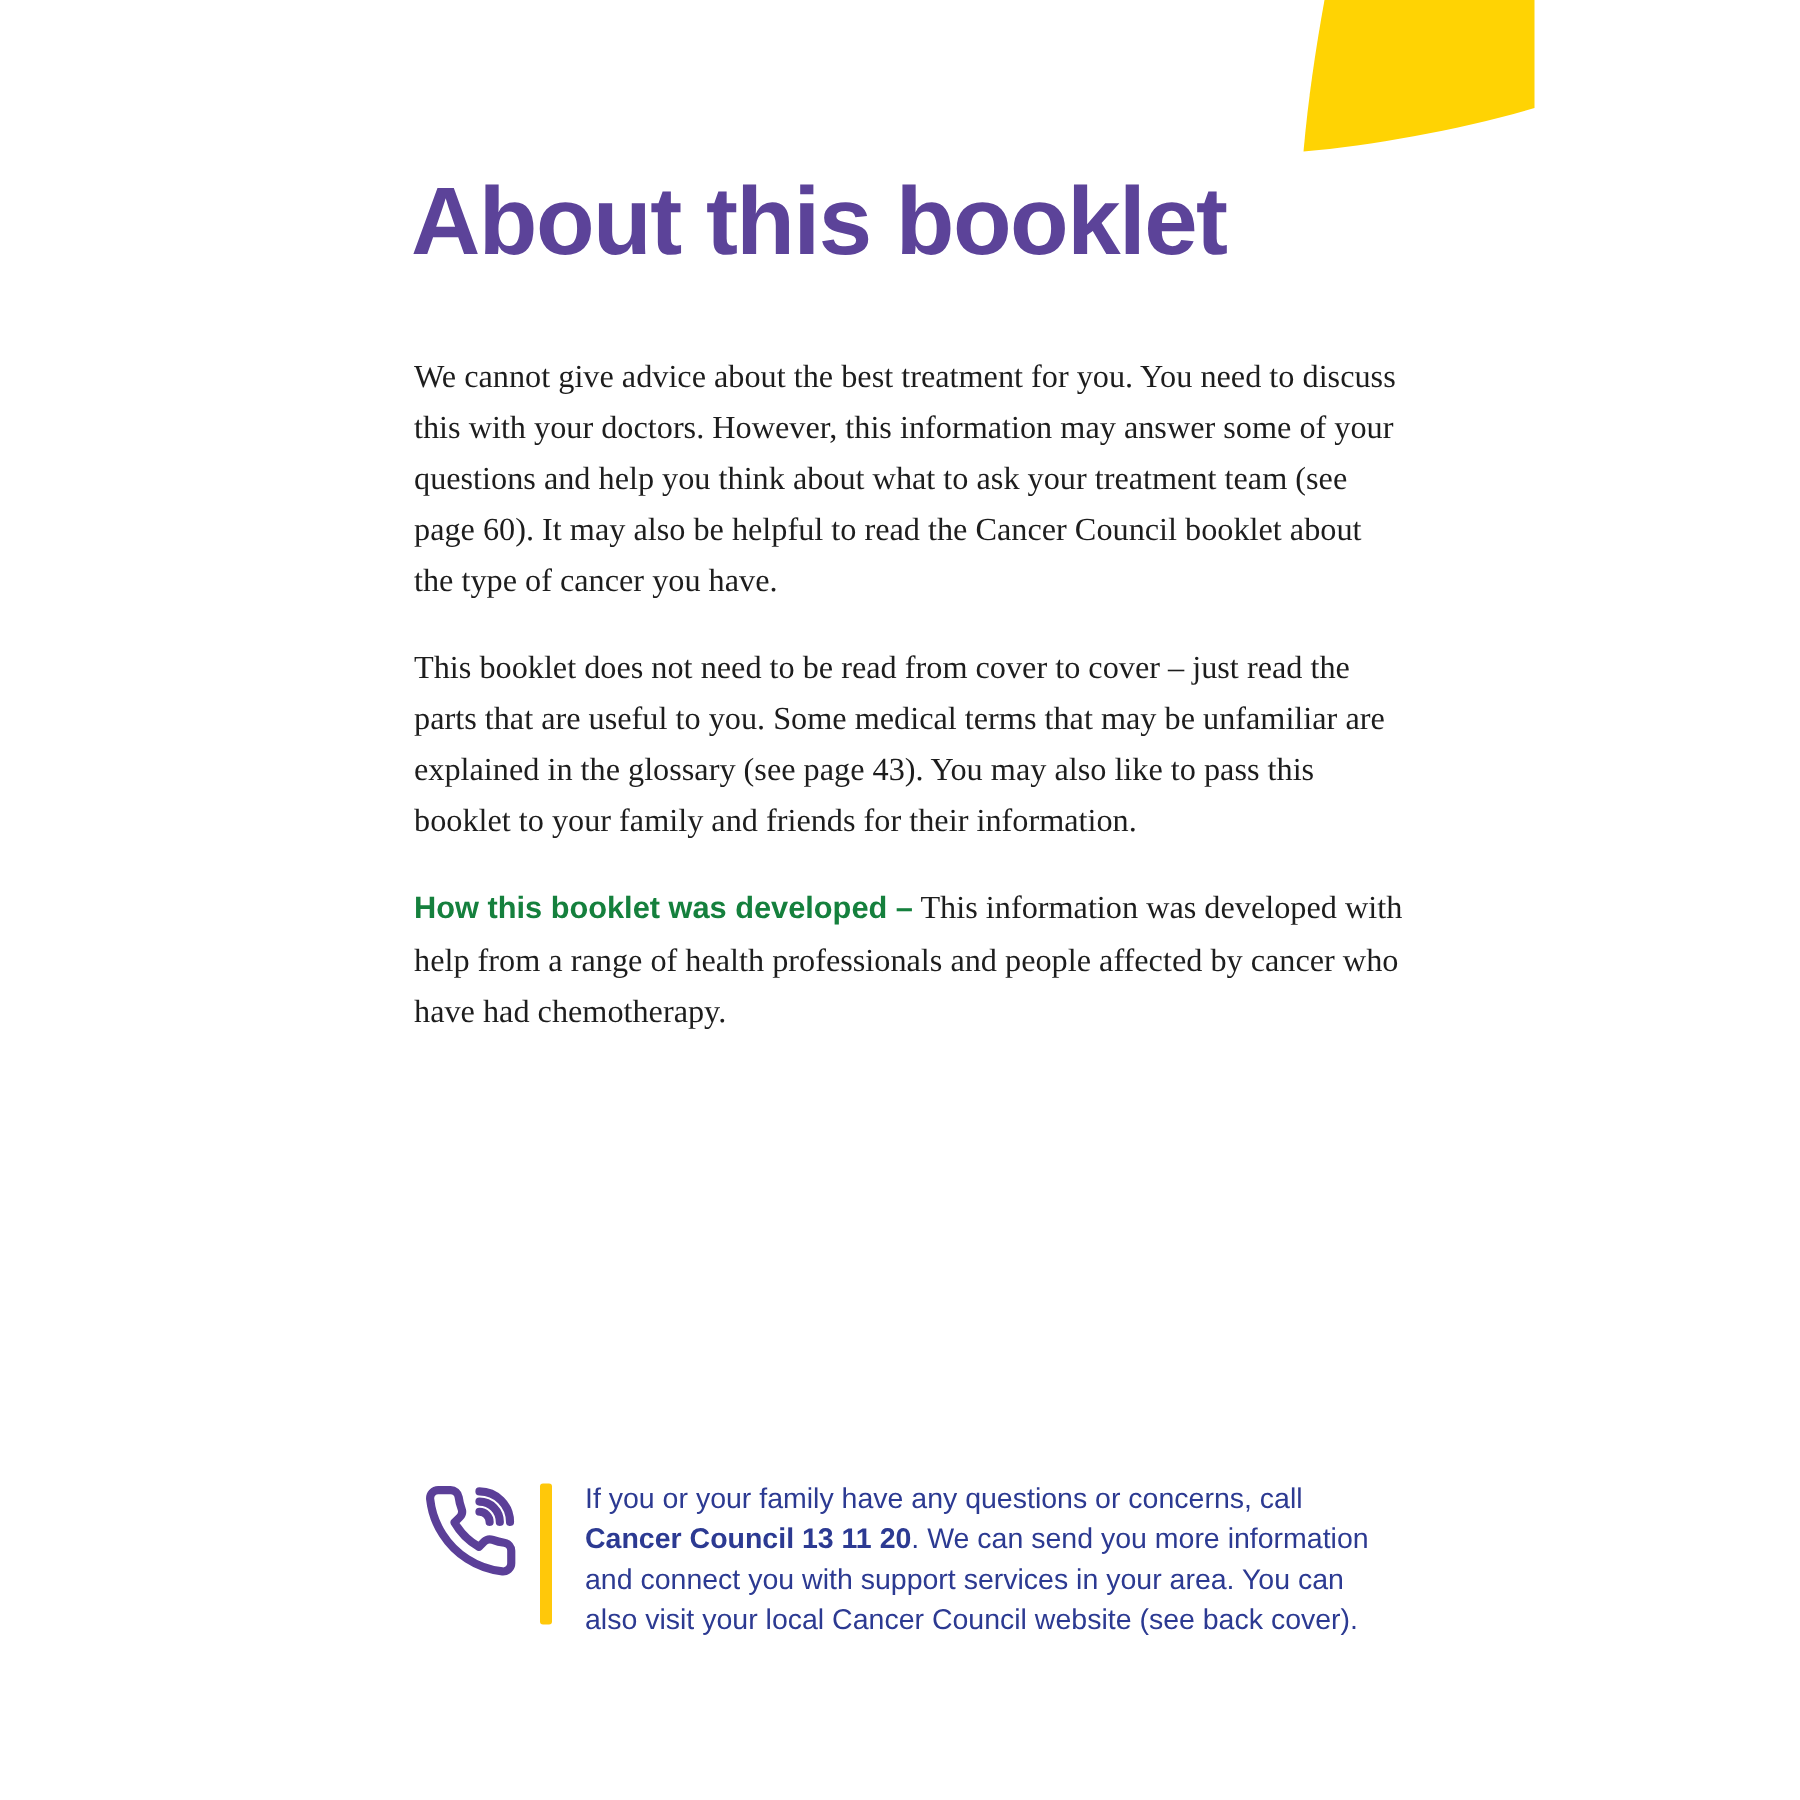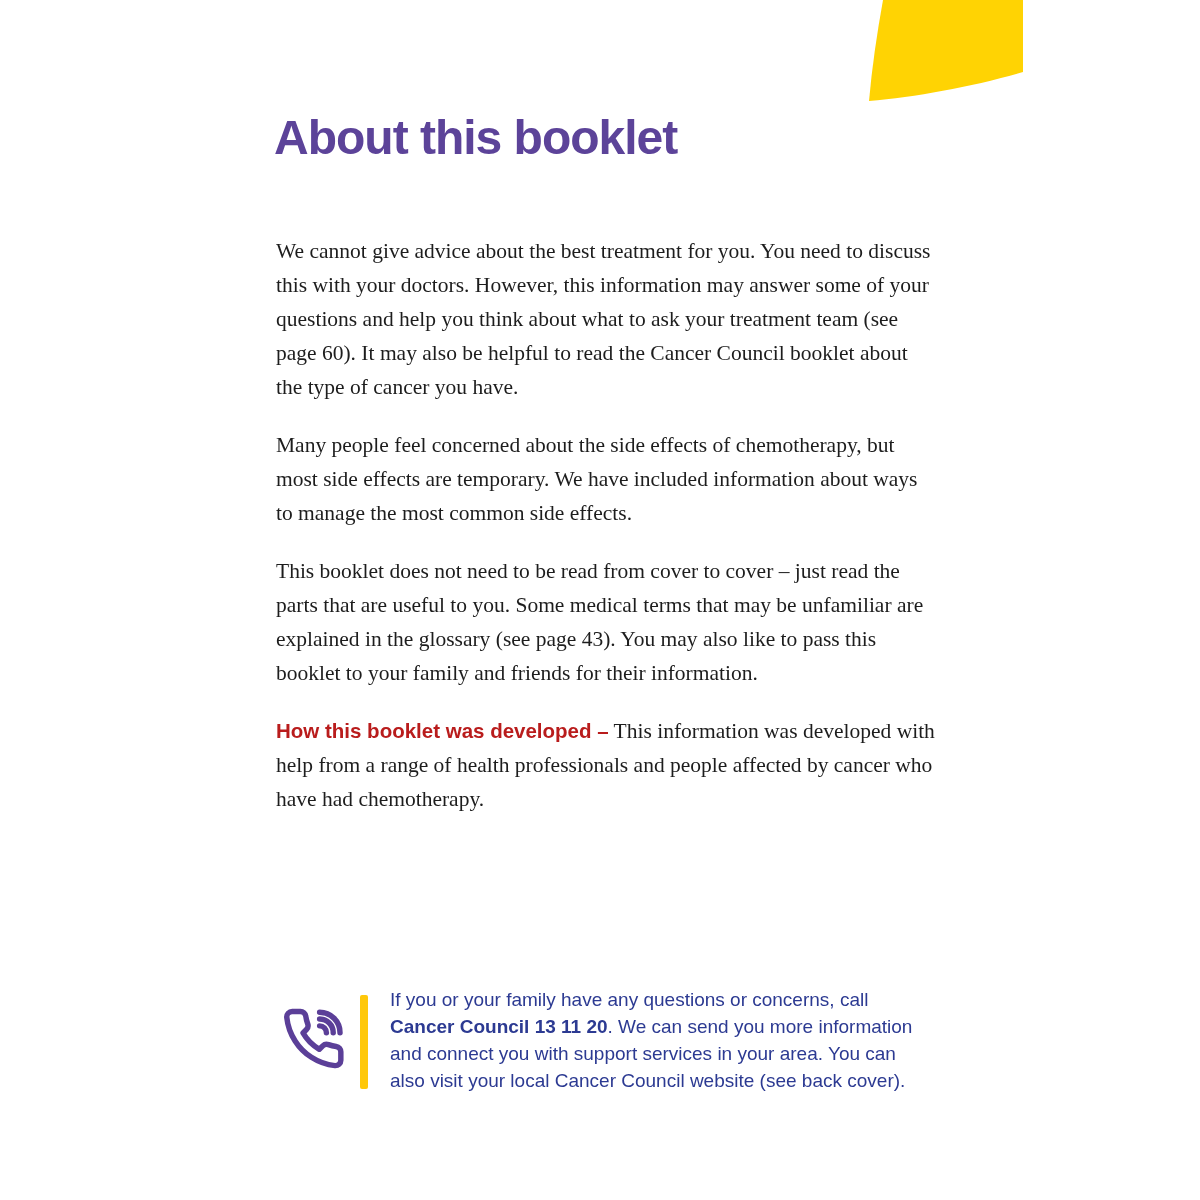--- a/index.html
+++ b/index.html
@@ -16,21 +16,21 @@
     position: absolute;
     top: 0; left: 0;
     width: 1200px; height: 110px;
     display: block;
   }
   h1.title {
     position: absolute;
     left: 274px;
     top: 110px;
     font-family: "Liberation Sans", sans-serif;
-    font-size: 48px;
+    font-size: 64px;
     font-weight: 700;
     letter-spacing: -1px;
     color: #5C4399;
   }
   .content {
     position: absolute;
     left: 276px;
     top: 234px;
     width: 662px;
   }
@@ -38,28 +38,28 @@
     font-family: "Liberation Serif", serif;
     font-size: 21.5px;
     line-height: 34px;
     color: #1d1d1d;
     margin-bottom: 24px;
   }
   .content p .lead {
     font-family: "Liberation Sans", sans-serif;
     font-size: 20.5px;
     font-weight: 700;
-    color: #b91c1c;
+    color: #15803d;
   }
   .callout {
     position: absolute;
     left: 281px;
     top: 984px;
     display: flex;
-    align-items: center;
+    align-items: flex-start;
   }
   .phone-svg {
     width: 68px;
     height: 74px;
     margin-top: 1px;
     flex: 0 0 auto;
     display: block;
   }
   .divider-bar {
     width: 8px;
@@ -86,21 +86,20 @@
 <div class="page">
 
   <svg class="corner-svg" viewBox="0 0 1200 110" xmlns="http://www.w3.org/2000/svg" aria-hidden="true">
     <path d="M883 0 L1023 0 L1023 72 C975 86, 916 97, 869 101 C872 67, 877 33, 883 0 Z" fill="#FFD303"></path>
   </svg>
 
   <h1 class="title">About this booklet</h1>
 
   <div class="content">
     <p>We cannot give advice about the best treatment for you. You need to discuss this with your doctors. However, this information may answer some of your questions and help you think about what to ask your treatment team (see page 60). It may also be helpful to read the Cancer Council booklet about the type of cancer you have.</p>
-    <p>Many people feel concerned about the side effects of chemotherapy, but most side effects are temporary. We have included information about ways to manage the most common side effects.</p>
     <p>This booklet does not need to be read from cover to cover – just read the parts that are useful to you. Some medical terms that may be unfamiliar are explained in the glossary (see page 43). You may also like to pass this booklet to your family and friends for their information.</p>
     <p><span class="lead">How this booklet was developed –</span><span> This information was developed with help from a range of health professionals and people affected by cancer who have had chemotherapy.</span></p>
   </div>
 
   <div class="callout">
     <svg class="phone-svg" viewBox="0 0 25 25" xmlns="http://www.w3.org/2000/svg" aria-hidden="true">
       <g fill="none" stroke="#5B3F98" stroke-width="2" stroke-linecap="round" stroke-linejoin="round">
         <path d="M22 16.92v3a2 2 0 0 1-2.18 2 19.79 19.79 0 0 1-8.63-3.07 19.5 19.5 0 0 1-6-6 19.79 19.79 0 0 1-3.07-8.67A2 2 0 0 1 4.11 2h3a2 2 0 0 1 2 1.72 12.84 12.84 0 0 0 .7 2.81 2 2 0 0 1-.45 2.11L8.09 9.91a16 16 0 0 0 6 6l1.27-1.27a2 2 0 0 1 2.11-.45 12.84 12.84 0 0 0 2.81.7A2 2 0 0 1 22 16.92z"></path>
         <path d="M14.2 7.3a2.5 2.5 0 0 1 2.5 2.5"></path>
         <path d="M14.2 4.8a5 5 0 0 1 5 5"></path>

